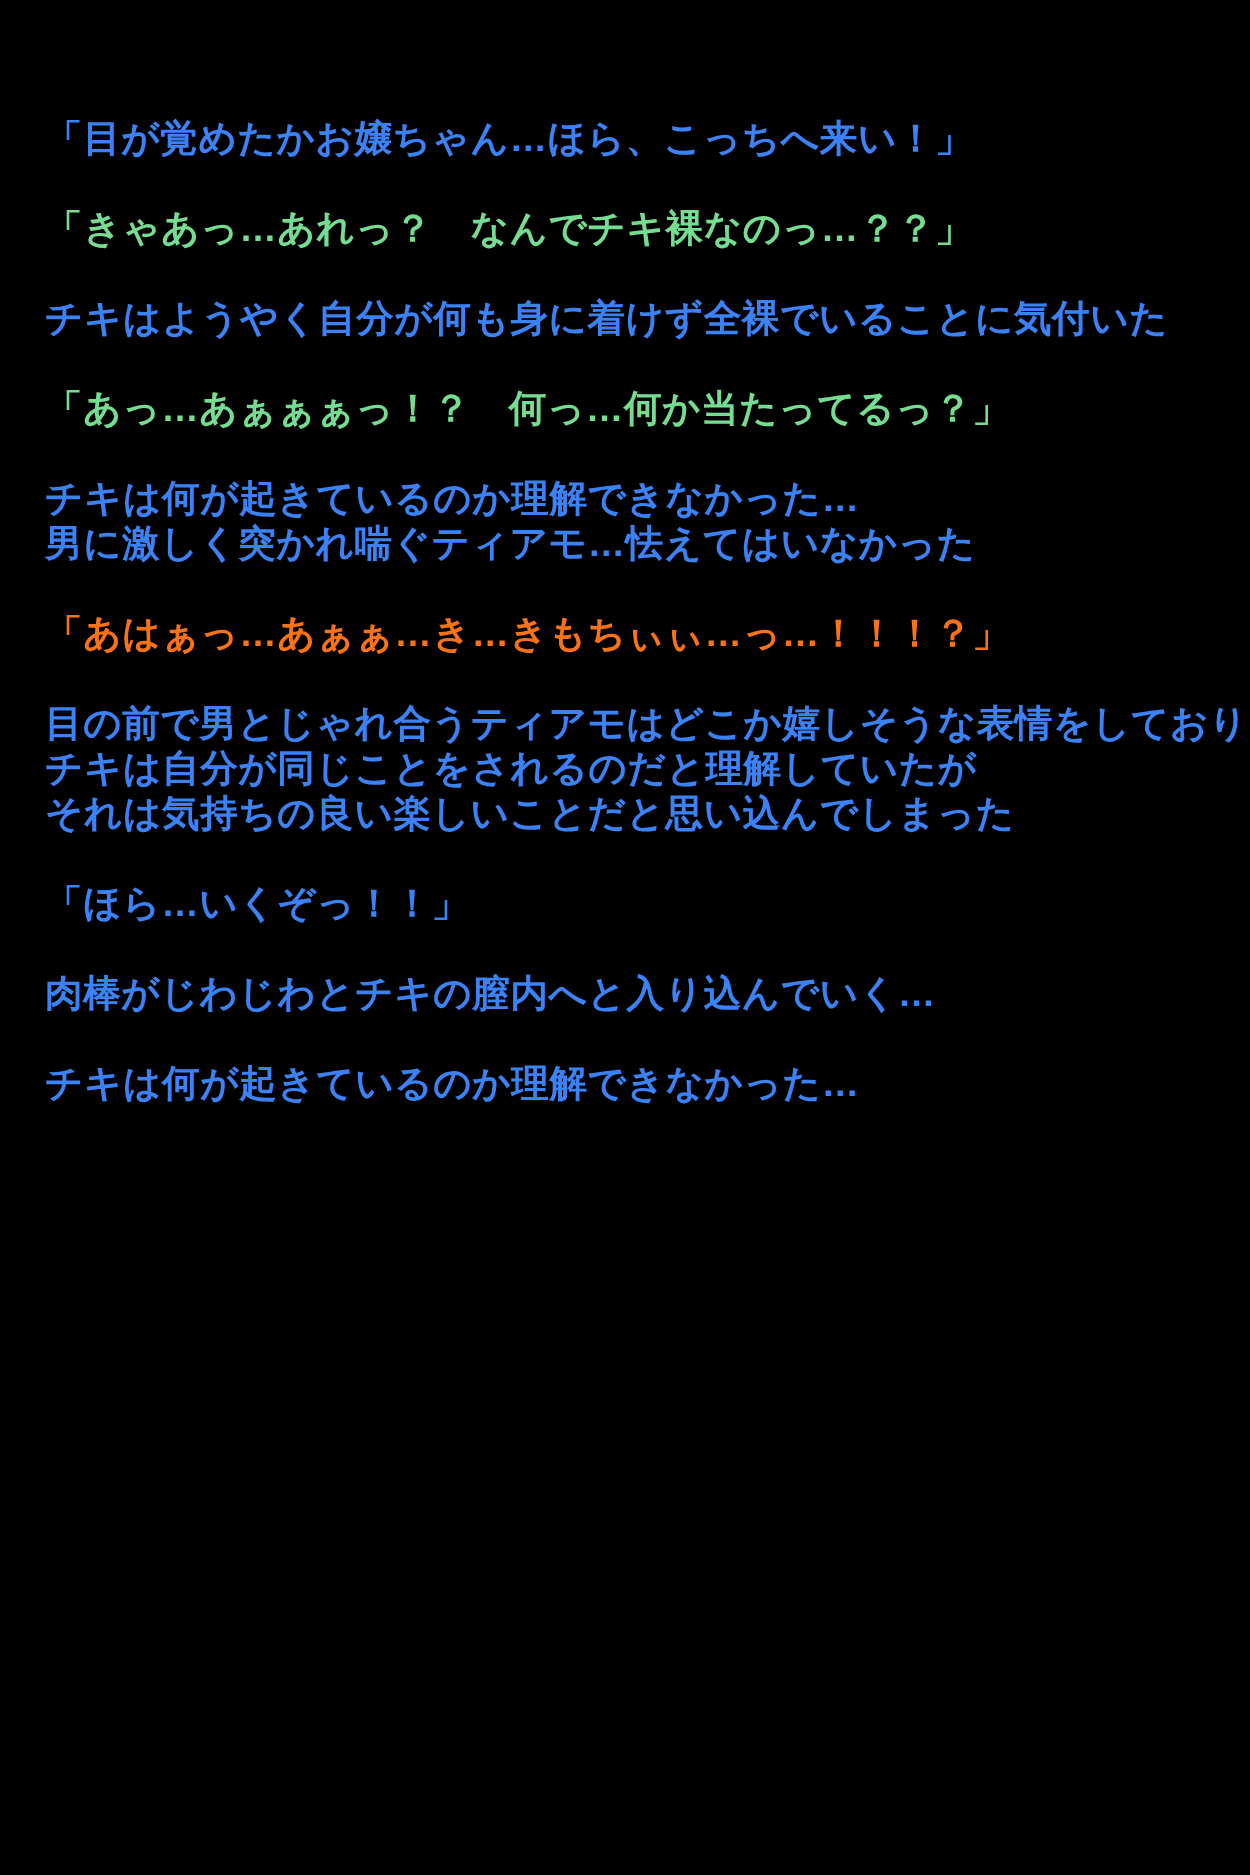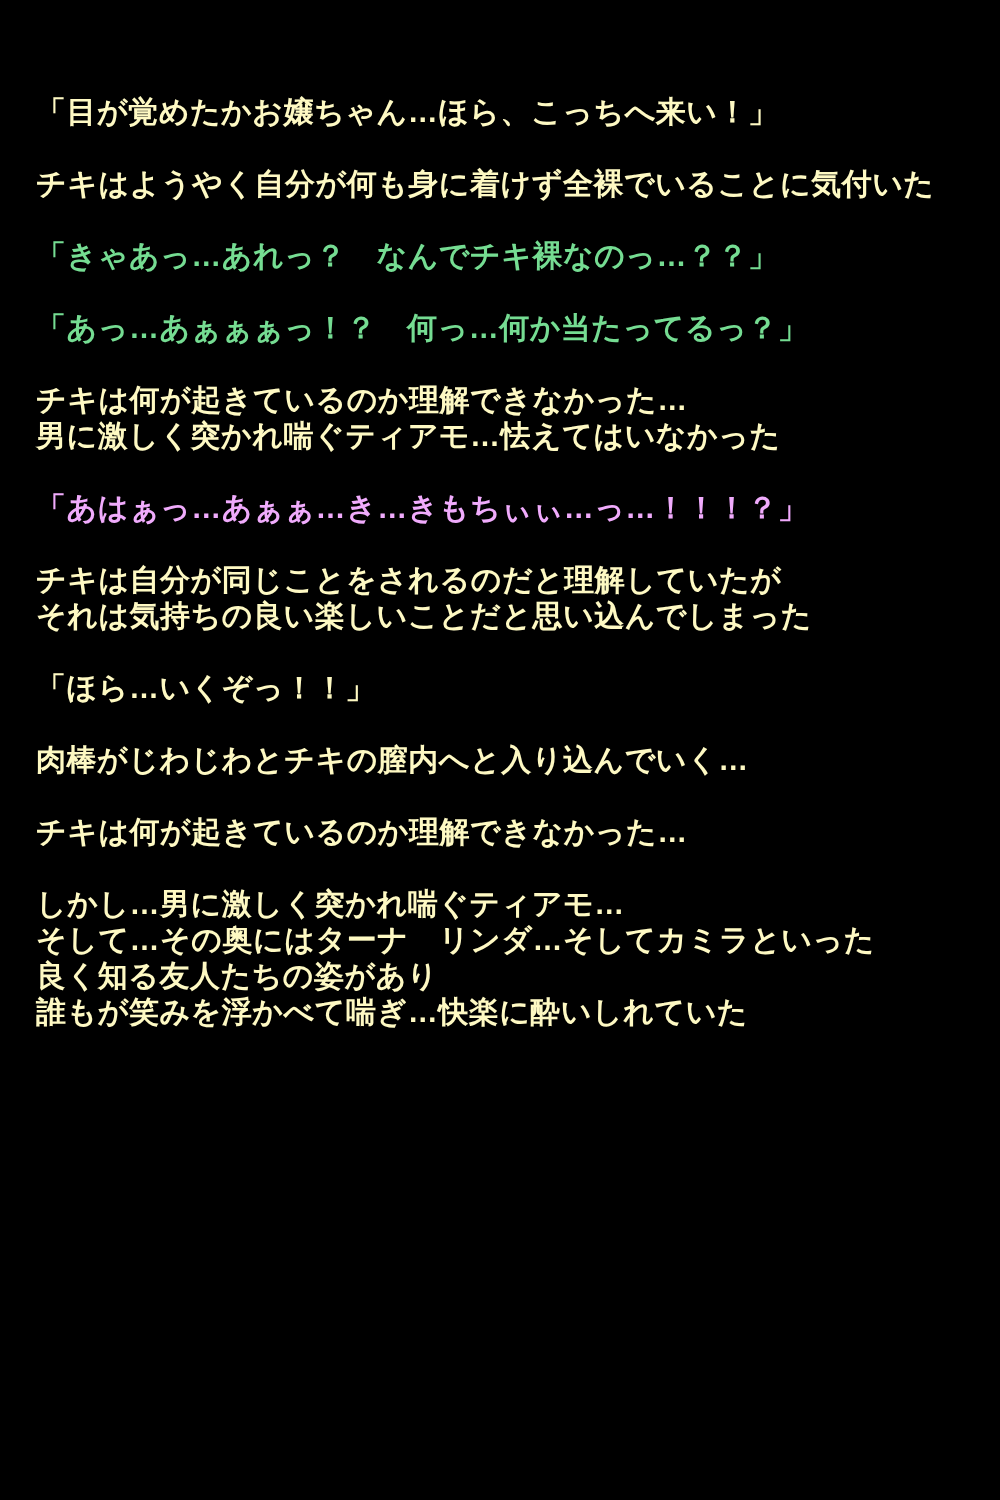--- a/index.html
+++ b/index.html
@@ -19,61 +19,56 @@
     font-size: 30px;
   }
   .para {
     margin-bottom: 36px;
   }
   .line {
     line-height: 36px;
     white-space: pre;
     letter-spacing: 0.5px;
   }
-  .c-white { color: #fef9c3; }
+  .c-white { color: #3b82f6; }
   .c-green { color: #75dc92; }
-  .c-red   { color: #f0abfc; }
+  .c-red   { color: #f97316; }
 </style>
 </head>
 <body>
 
 <div class="page">
   <div id="text-container">
       <div class="para">
         <div class="line c-white">「目が覚めたかお嬢ちゃん…ほら、こっちへ来い！」</div>
       </div>
       <div class="para">
-        <div class="line c-white">チキはようやく自分が何も身に着けず全裸でいることに気付いた</div>
+        <div class="line c-green">「きゃあっ…あれっ？　なんでチキ裸なのっ…？？」</div>
       </div>
       <div class="para">
-        <div class="line c-green">「きゃあっ…あれっ？　なんでチキ裸なのっ…？？」</div>
+        <div class="line c-white">チキはようやく自分が何も身に着けず全裸でいることに気付いた</div>
       </div>
       <div class="para">
         <div class="line c-green">「あっ…あぁぁぁっ！？　何っ…何か当たってるっ？」</div>
       </div>
       <div class="para">
         <div class="line c-white">チキは何が起きているのか理解できなかった…</div>
         <div class="line c-white">男に激しく突かれ喘ぐティアモ…怯えてはいなかった</div>
       </div>
       <div class="para">
         <div class="line c-red">「あはぁっ…あぁぁ…き…きもちぃぃ…っ…！！！？」</div>
       </div>
       <div class="para">
+        <div class="line c-white">目の前で男とじゃれ合うティアモはどこか嬉しそうな表情をしており</div>
         <div class="line c-white">チキは自分が同じことをされるのだと理解していたが</div>
         <div class="line c-white">それは気持ちの良い楽しいことだと思い込んでしまった</div>
       </div>
       <div class="para">
         <div class="line c-white">「ほら…いくぞっ！！」</div>
       </div>
       <div class="para">
         <div class="line c-white">肉棒がじわじわとチキの膣内へと入り込んでいく…</div>
       </div>
       <div class="para">
         <div class="line c-white">チキは何が起きているのか理解できなかった…</div>
       </div>
-      <div class="para">
-        <div class="line c-white">しかし…男に激しく突かれ喘ぐティアモ…</div>
-        <div class="line c-white">そして…その奥にはターナ　リンダ…そしてカミラといった</div>
-        <div class="line c-white">良く知る友人たちの姿があり</div>
-        <div class="line c-white">誰もが笑みを浮かべて喘ぎ…快楽に酔いしれていた</div>
-      </div>
     </div>
 </div>
 
 </body></html>

